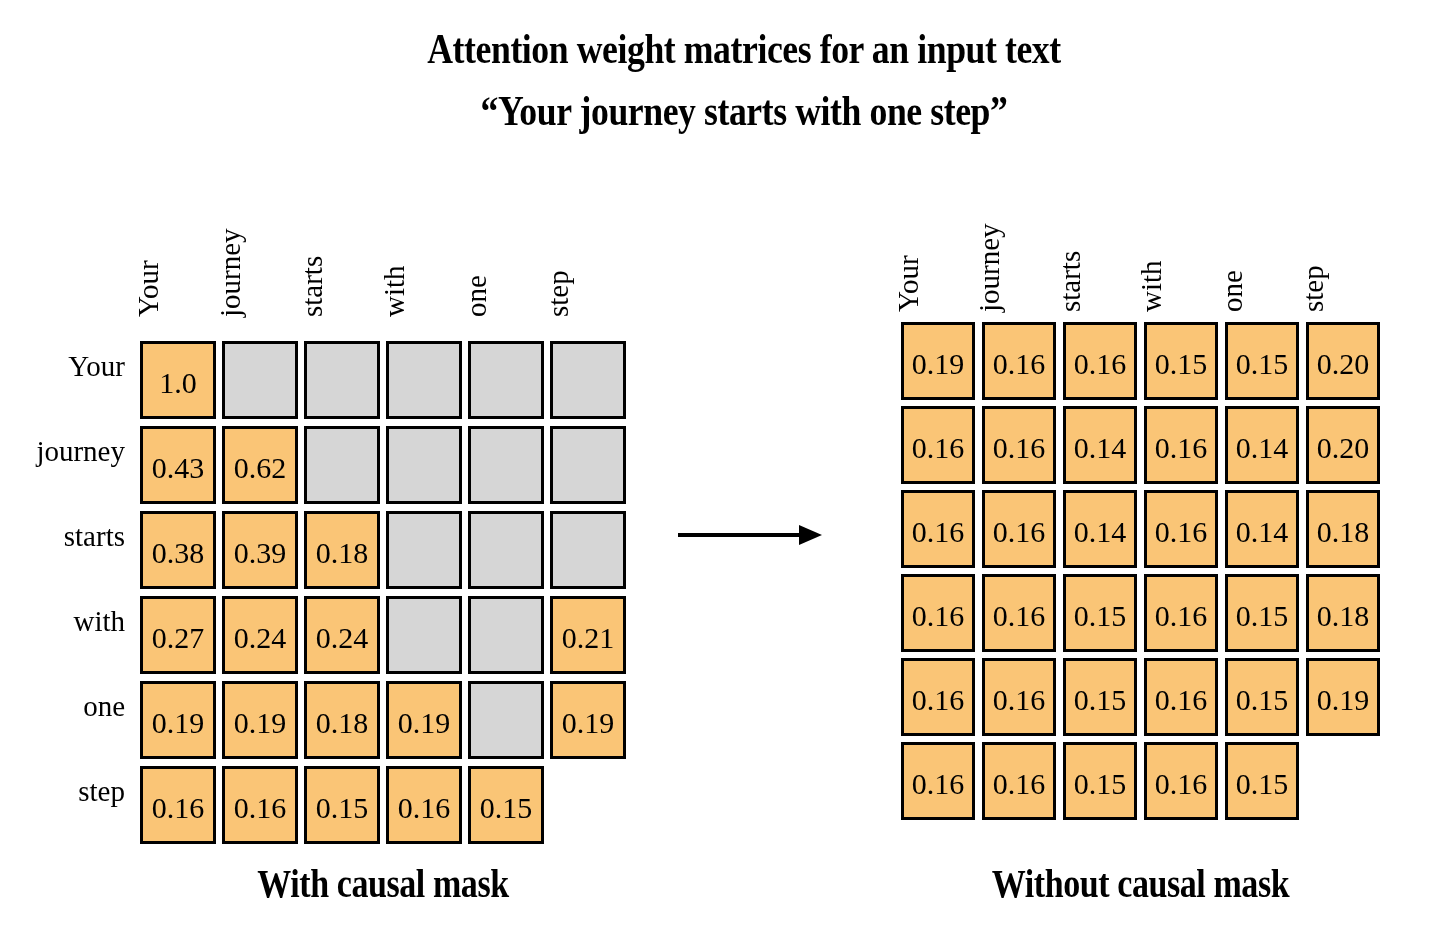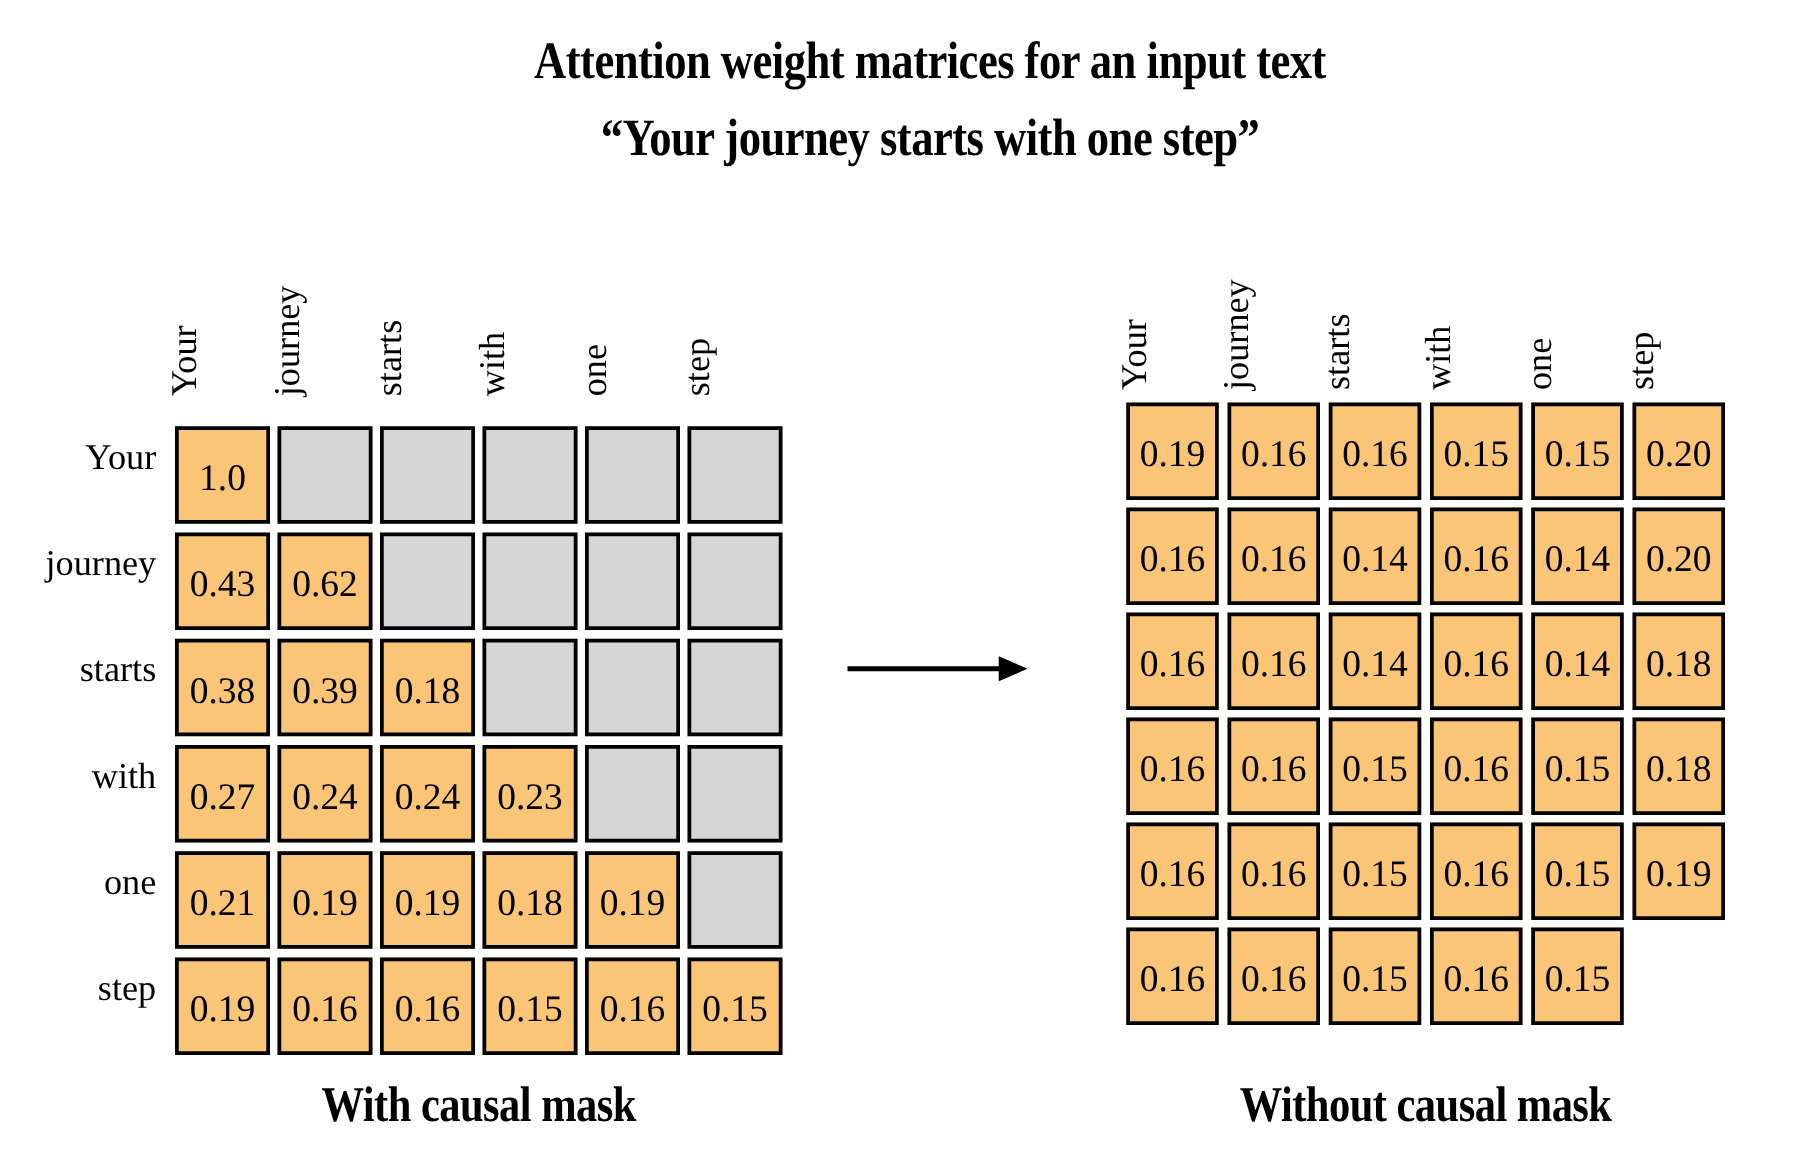--- a/index.html
+++ b/index.html
@@ -153,23 +153,20 @@
       <div class="cell masked"></div>
       <div class="cell active">
         <span>0.27</span>
       </div>
       <div class="cell active">
         <span>0.24</span>
       </div>
       <div class="cell active">
         <span>0.24</span>
       </div>
-      <div class="cell active">
-        <span>0.23</span>
-      </div>
       <div class="cell masked"></div>
       <div class="cell masked"></div>
       <div class="cell active">
         <span>0.21</span>
       </div>
       <div class="cell active">
         <span>0.19</span>
       </div>
       <div class="cell active">
         <span>0.19</span>

